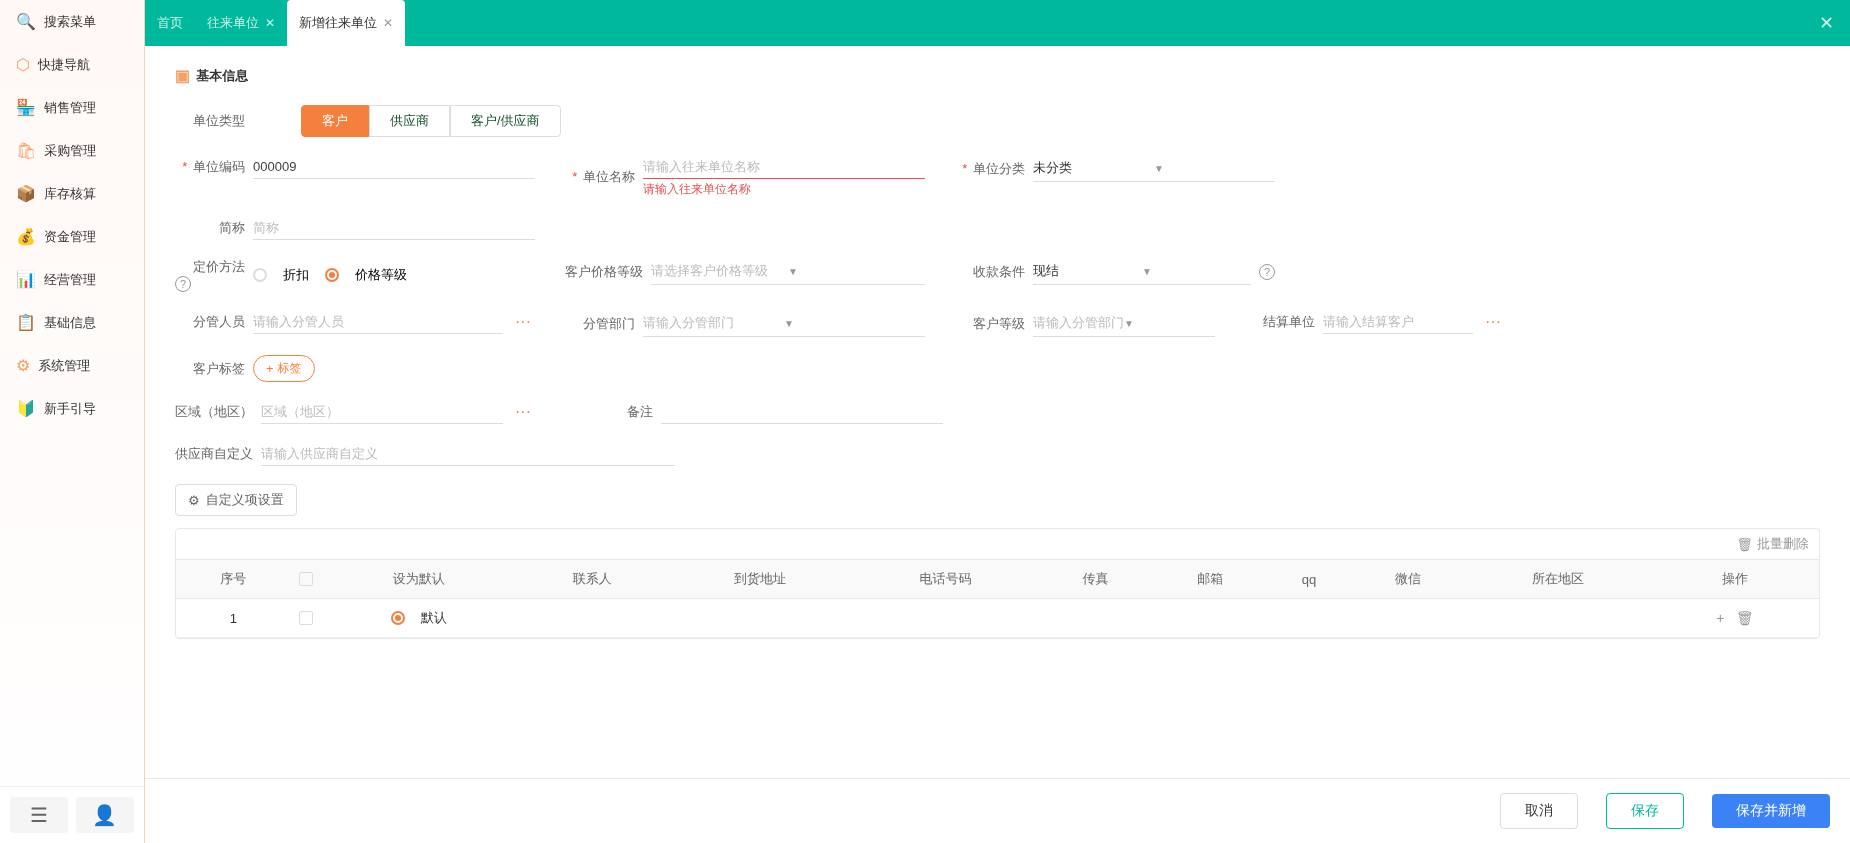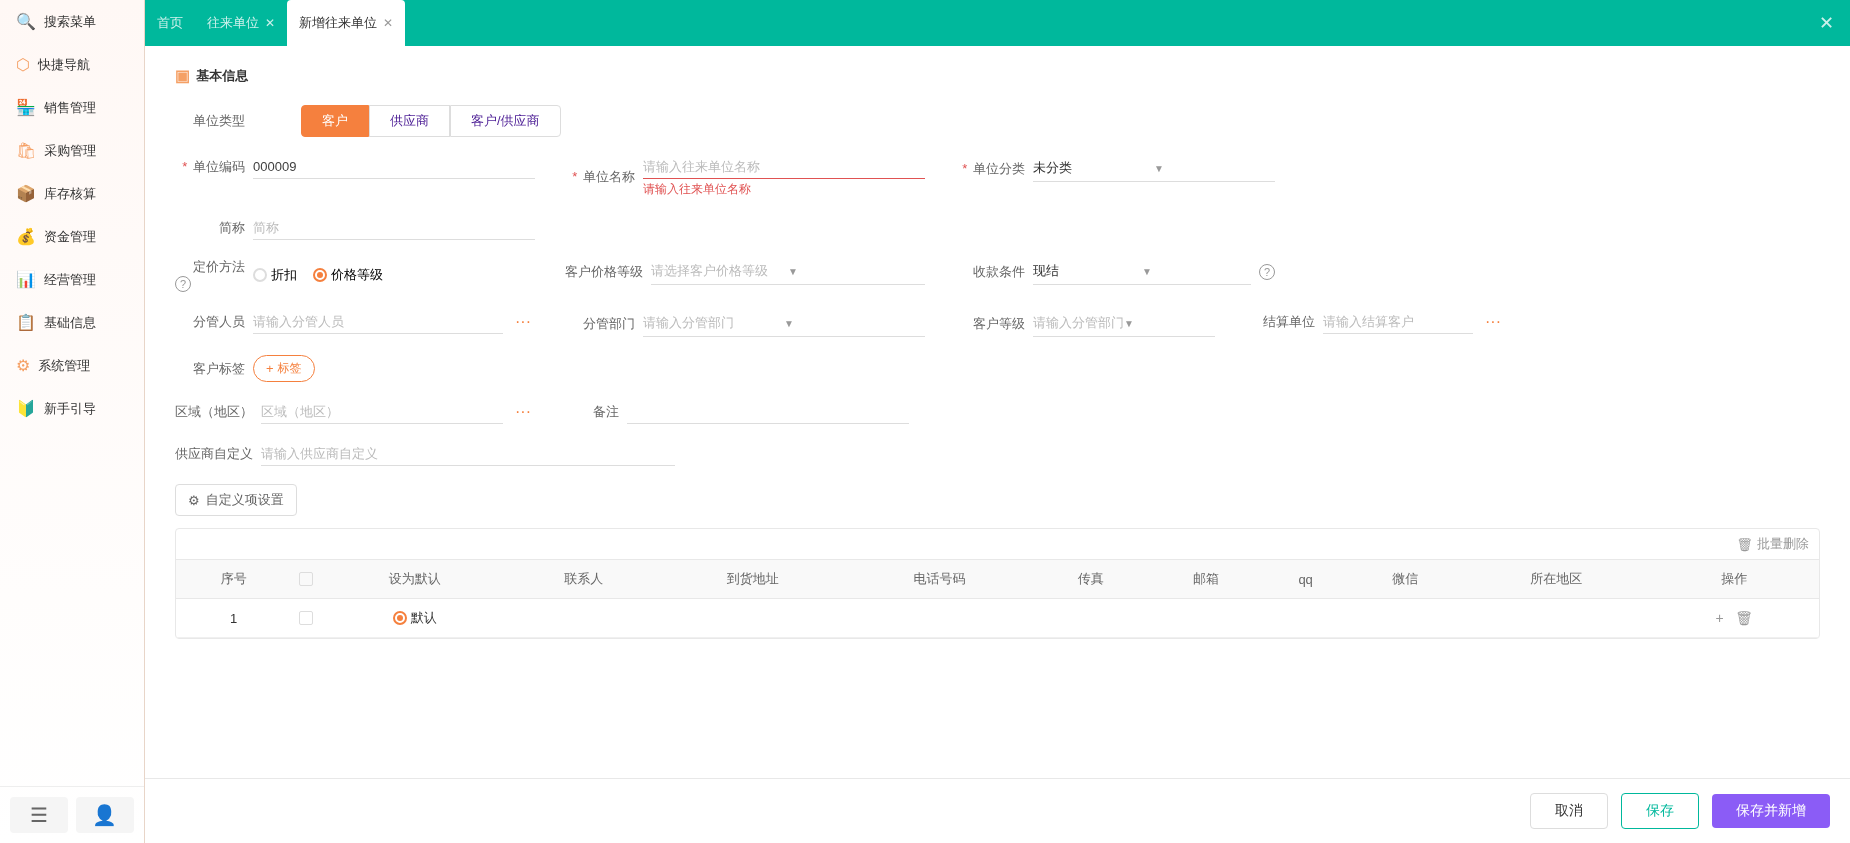--- a/index.html
+++ b/index.html
@@ -171,21 +171,21 @@
     
     .type-buttons {
       display: flex;
       gap: 0;
     }
     .type-btn {
       padding: 6px 20px;
       border: 1px solid #ddd;
       background: #fff;
       cursor: pointer;
-      color: #4c1d95;
+      color: #14532d;
       font-size: 13px;
     }
     .type-btn.active {
       background: #f5803e;
       border-color: #f5803e;
       color: #fff;
       margin-left: 48px;
     }
     .type-btn:first-child { border-radius: 4px 0 0 4px; }
     .type-btn:last-child { border-radius: 0 4px 4px 0; }
@@ -205,21 +205,21 @@
 
     
     .radio-group {
       display: flex;
       align-items: center;
       gap: 16px;
     }
     .radio-item {
       display: flex;
       align-items: center;
-      gap: 4px;
+      gap: 16px;
       cursor: pointer;
     }
     .radio-circle {
       width: 14px;
       height: 14px;
       border-radius: 50%;
       border: 2px solid #ddd;
       display: flex;
       align-items: center;
       justify-content: center;
@@ -350,21 +350,21 @@
     }
 
     
     .footer {
       display: flex;
       align-items: center;
       justify-content: flex-end;
       padding: 14px 20px;
       background: #fff;
       border-top: 1px solid #e8e8e8;
-      gap: 13px;
+      gap: 28px;
       flex-shrink: 0;
     }
     .btn-cancel {
       padding: 8px 24px;
       border: 1px solid #ddd;
       border-radius: 4px;
       background: #fff;
       cursor: pointer;
       color: #333;
       font-size: 14px;
@@ -375,21 +375,21 @@
       border-radius: 4px;
       background: #fff;
       cursor: pointer;
       color: #00b89c;
       font-size: 14px;
     }
     .btn-save-new {
       padding: 8px 24px;
       border: none;
       border-radius: 4px;
-      background: #8b5cf6;
+      background: #3b82f6;
       cursor: pointer;
       color: #fff;
       font-size: 14px;
     }
   </style>
 </head>
 <body>
 
 <div class="sidebar">
   <div class="sidebar-item">
@@ -575,21 +575,21 @@
       <div class="form-group" style="flex:0 0 360px;">
         <span class="form-label">客户标签</span>
         <button class="tag-btn">
           <span>+</span>
           <span style="font-size:12px;"> 标签</span>
         </button>
       </div>
     </div>
 
     <div class="form-row">
-      <div class="form-group" style="flex:0 0 360px; margin-right:14px;">
+      <div class="form-group" style="flex:0 0 360px; margin-right:48px;">
         <span class="form-label">区域（地区）</span>
         <input class="form-input" type="text" placeholder="区域（地区）" style="">
         <button class="dots-btn">···</button>
       </div>
       <div class="form-group" style="flex:0 0 360px;">
         <span class="form-label">备注</span>
         <input class="form-input" type="text" style="">
       </div>
     </div>
 

